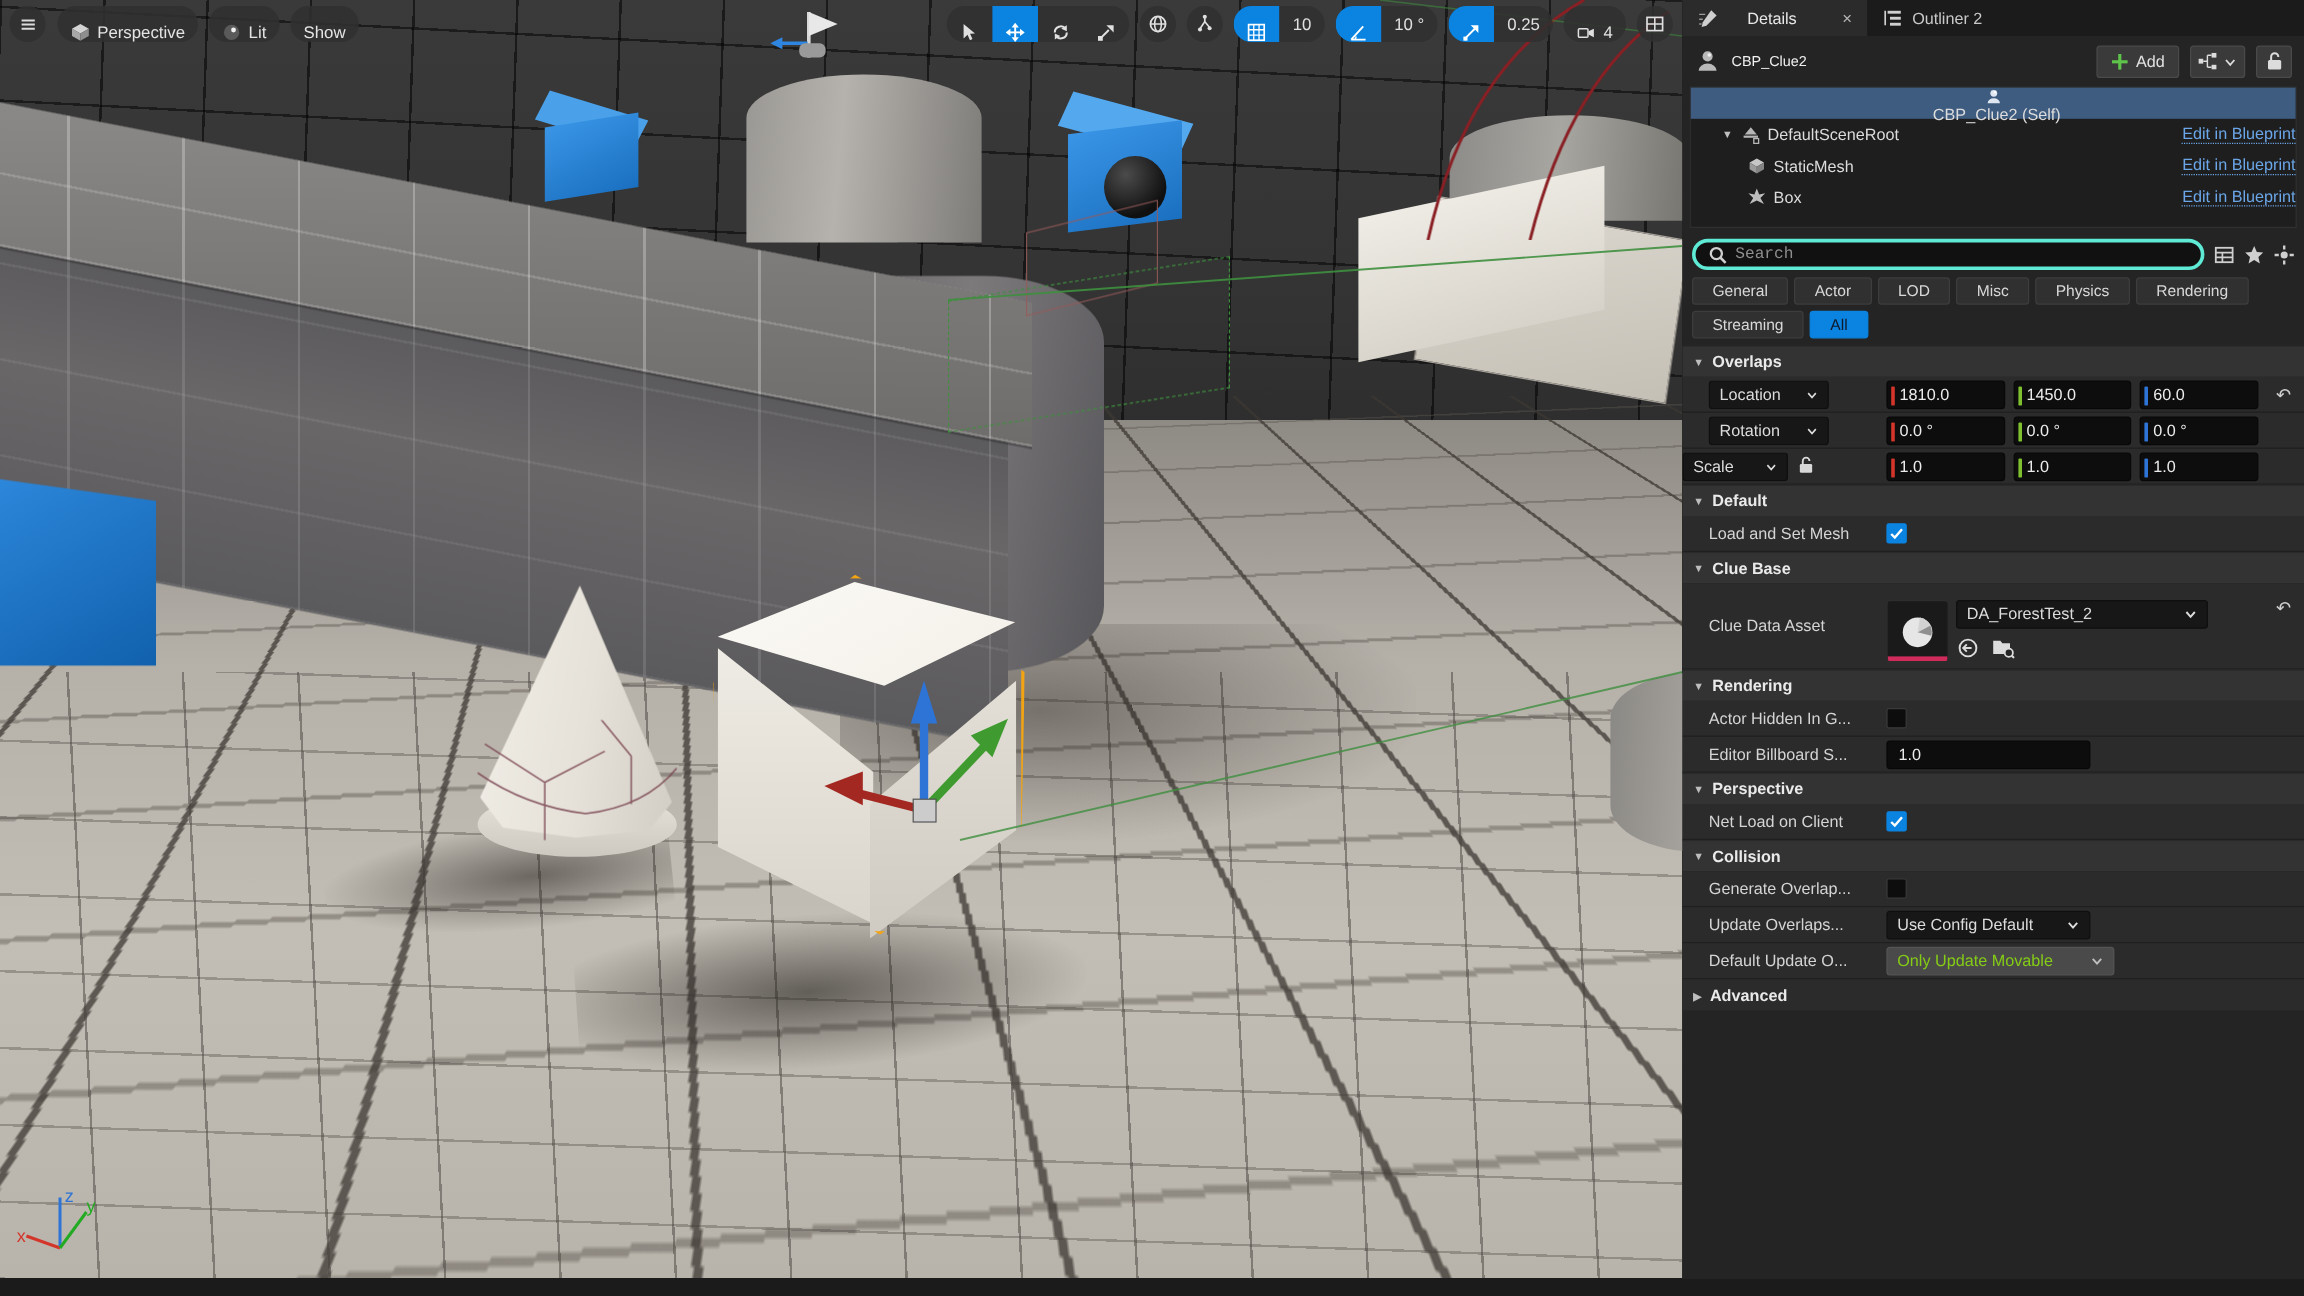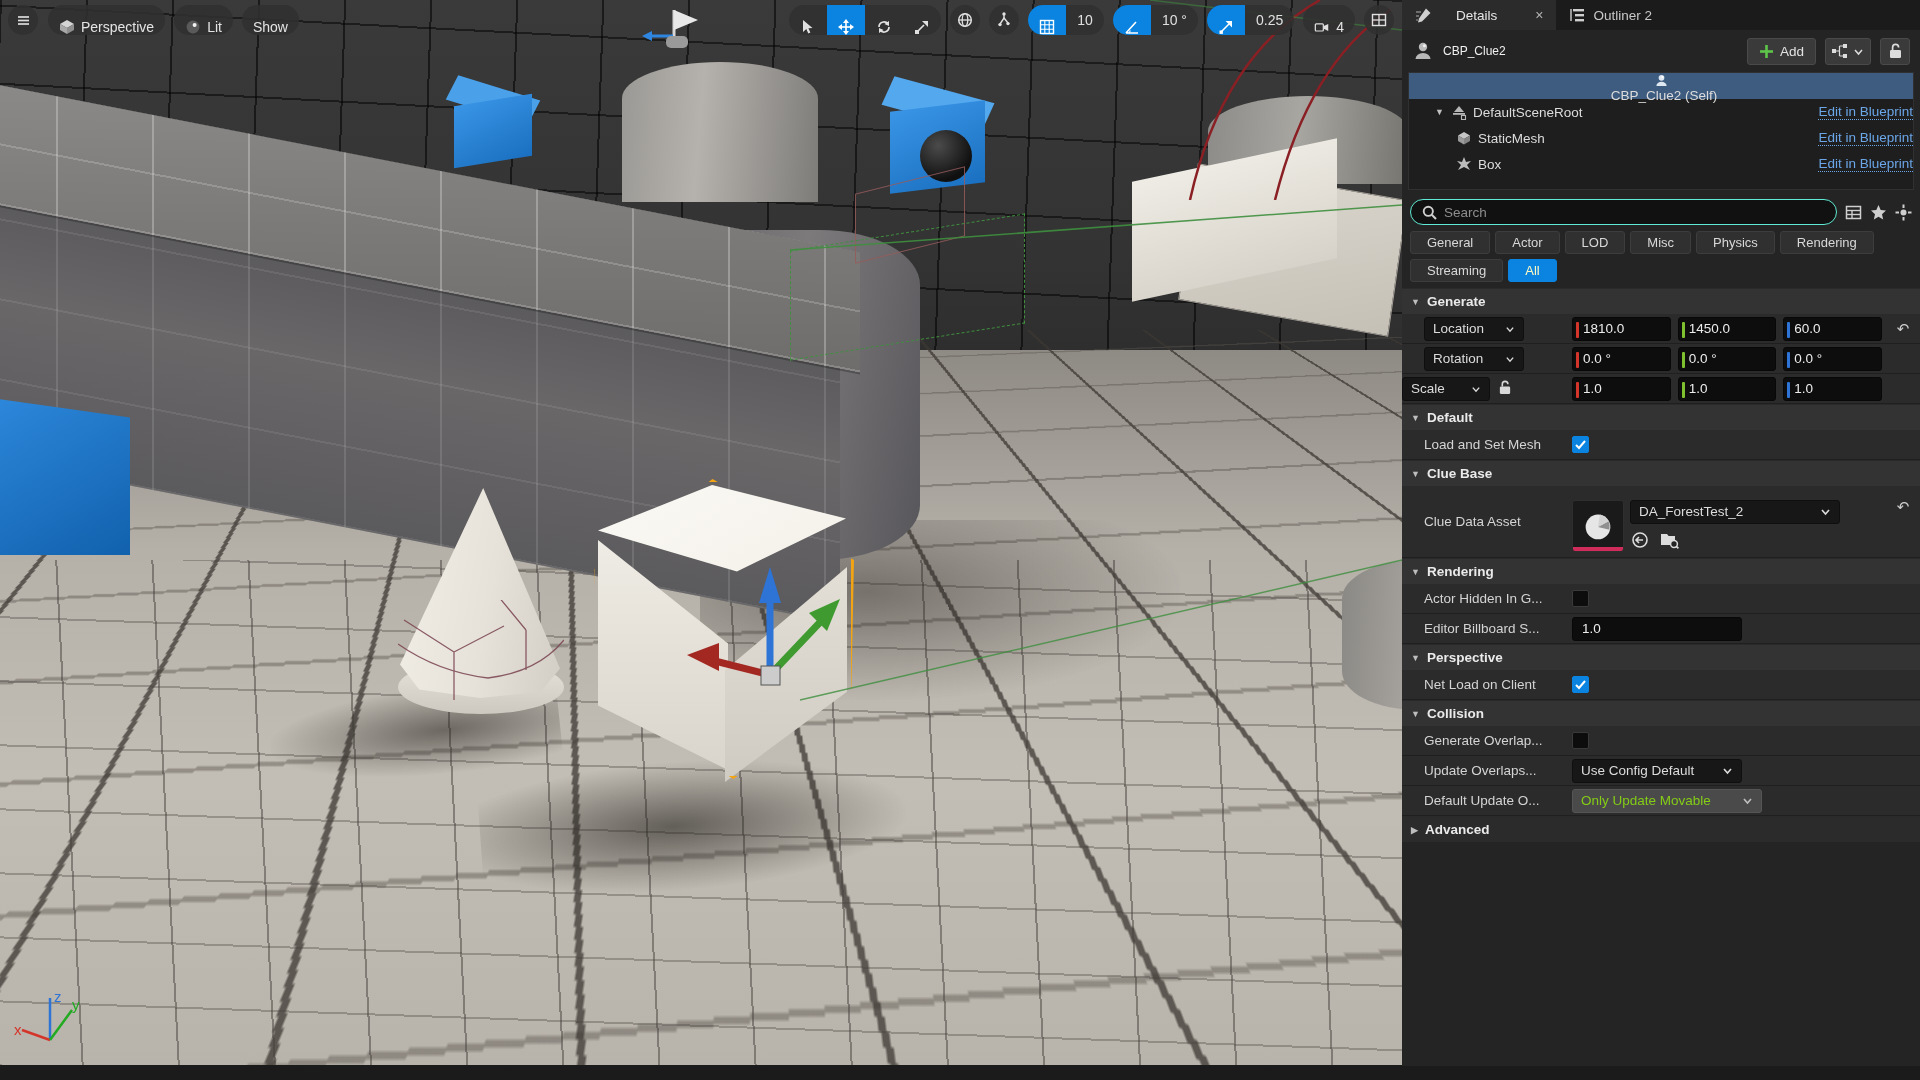--- a/index.html
+++ b/index.html
@@ -304,31 +304,32 @@
   .tree-link {
     position: absolute; right: 0; color: #6ba6e8; font-size: 13.5px;
     border-bottom: 1px dotted #6ba6e8; white-space: nowrap; cursor: pointer;
   }
 
   
   #search-row { display: flex; align-items: center; gap: 8px; padding: 5px 8px 4px 8px; }
   #search-box {
     flex: 1; display: flex; align-items: center; gap: 7px;
     height: 26px; border-radius: 13px; background: #111; padding: 0 11px;
-    border: 1px solid #5eead4;
+    border: 3px solid #5eead4;
+    font-family: Liberation Mono, monospace;
   }
   #search-input-text { color: #8e8e8e; font-size: 13.5px; }
   .sr-icon { width: 17px; height: 17px; display:inline-flex; align-items:center; justify-content:center; cursor:pointer; }
 
   #filter-chips { padding: 2px 8px 6px 8px; display: flex; flex-wrap: wrap; gap: 5px; }
   .chip {
     padding: 3px 16px; border-radius: 3px; font-size: 13px;
     background: #303030; border: 1px solid #3d3d3d; color: #d8d8d8; cursor: pointer;
   }
-  .chip.active { background: #0a84e0; border-color: #0a84e0; color: #fef9c3; text-align: right; }
+  .chip.active { background: #0a84e0; border-color: #0a84e0; color: #0f172a; text-align: right; }
 
   
   #prop-list { flex: 1; overflow: hidden; }
   .sect-hdr {
     display: flex; align-items: center; gap: 7px;
     height: 26px; padding-left: 9px;
     background: #333333; border-top: 1px solid #2a2a2a;
     font-size: 13.5px; font-weight: bold; color: #eaeaea; cursor: pointer;
   }
   .sect-caret { font-size: 9px; color: #bdbdbd; }
@@ -818,21 +819,21 @@
       <span class="chip">Physics</span>
       <span class="chip">Rendering</span>
       <span class="chip">Streaming</span>
       <span class="chip active">All</span>
     </div>
 
     <div id="prop-list">
 
       <div class="sect-hdr">
         <span class="sect-caret">▼</span>
-        <span>Generate</span>
+        <span>Overlaps</span>
       </div>
 
       <div class="prop-row">
         <div class="prop-label" style="padding-left:0">
           <span class="combo" style="margin-left:22px;width:100px">
             <span>Location</span>
             <svg width="10" height="10" viewBox="0 0 11 11">
                 <polyline points="2,4 5.5,8 9,4" stroke="#dcdcdc" stroke-width="1.5" fill="none"></polyline>
               </svg>
           </span>

